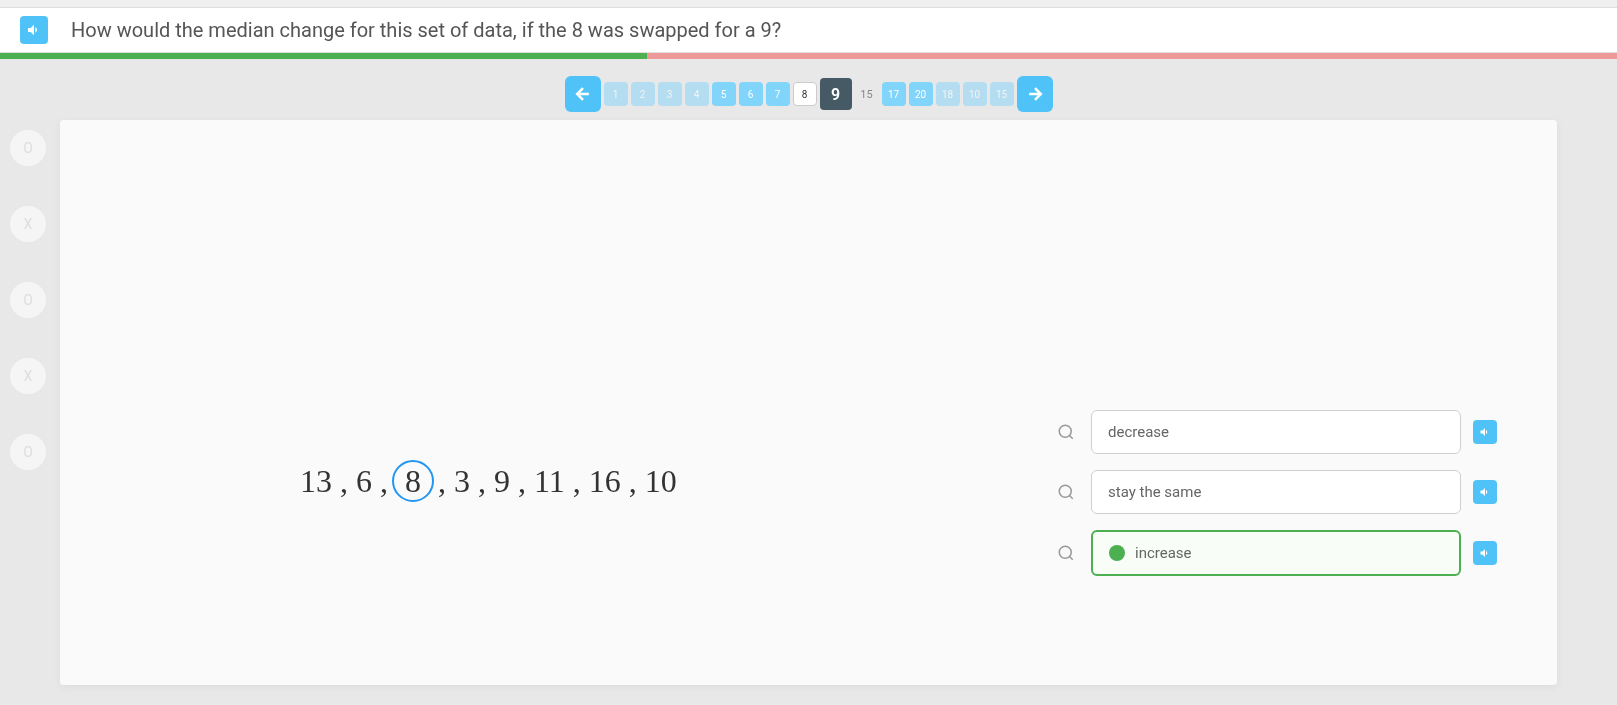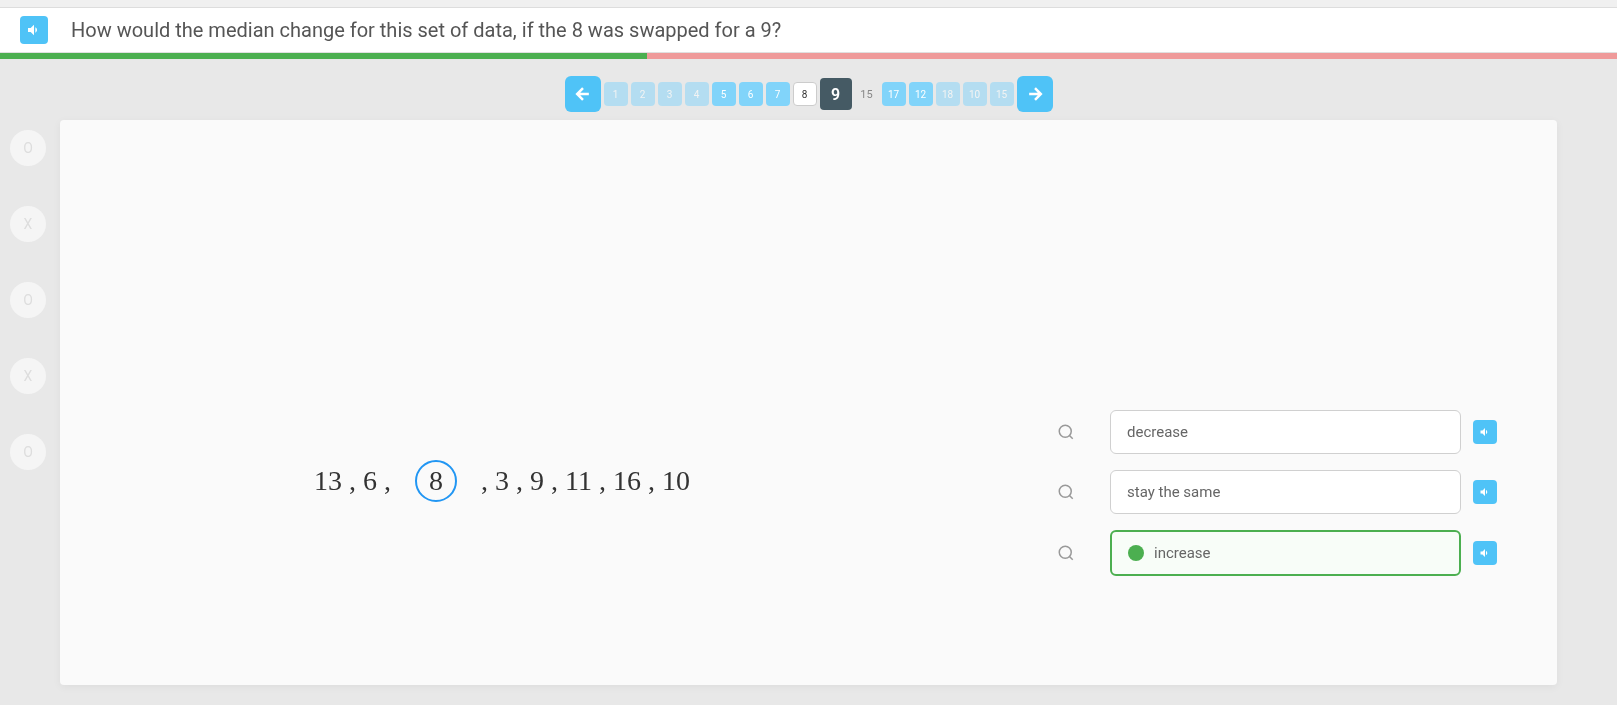--- a/index.html
+++ b/index.html
@@ -117,27 +117,27 @@
       left: 60px;
       right: 60px;
       bottom: 20px;
       background: #fafafa;
       border-radius: 4px;
       box-shadow: 0 2px 8px rgba(0,0,0,0.05);
     }
     .data-display {
       position: absolute;
       top: 340px;
-      left: 254px;
-      font-size: 28px;
+      left: 240px;
+      font-size: 32px;
       font-family: Georgia, serif;
       color: #333;
       display: flex;
       align-items: center;
-      gap: 24px;
+      gap: 4px;
     }
     .circled {
       display: inline-flex;
       align-items: center;
       justify-content: center;
       width: 42px;
       height: 42px;
       border: 2.5px solid #2196f3;
       border-radius: 50%;
     }
@@ -166,21 +166,20 @@
       padding: 12px 16px;
       background: #fff;
       border: 1px solid #d0d0d0;
       border-radius: 6px;
       font-size: 15px;
       color: #666;
       cursor: pointer;
       display: flex;
       align-items: center;
       gap: 10px;
-      margin-left: 19px;
     }
     .answer-box.selected {
       border: 2px solid #4caf50;
       background: #f8fdf8;
     }
     .green-dot {
       width: 16px;
       height: 16px;
       background: #4caf50;
       border-radius: 50%;
@@ -249,21 +248,21 @@
   <div class="nav-item faded">2</div>
   <div class="nav-item faded">3</div>
   <div class="nav-item faded">4</div>
   <div class="nav-item">5</div>
   <div class="nav-item">6</div>
   <div class="nav-item">7</div>
   <div class="nav-item white">8</div>
   <div class="nav-item current">9</div>
   <div class="nav-item plain">15</div>
   <div class="nav-item">17</div>
-  <div class="nav-item">12</div>
+  <div class="nav-item">20</div>
   <div class="nav-item faded">18</div>
   <div class="nav-item faded">10</div>
   <div class="nav-item faded">15</div>
   <div class="nav-arrow">
     <svg width="20" height="20" viewBox="0 0 24 24" fill="none" stroke="currentColor" stroke-width="3">
       <path d="M5 12h14M12 5l7 7-7 7"></path>
     </svg>
   </div>
 </div>
 

